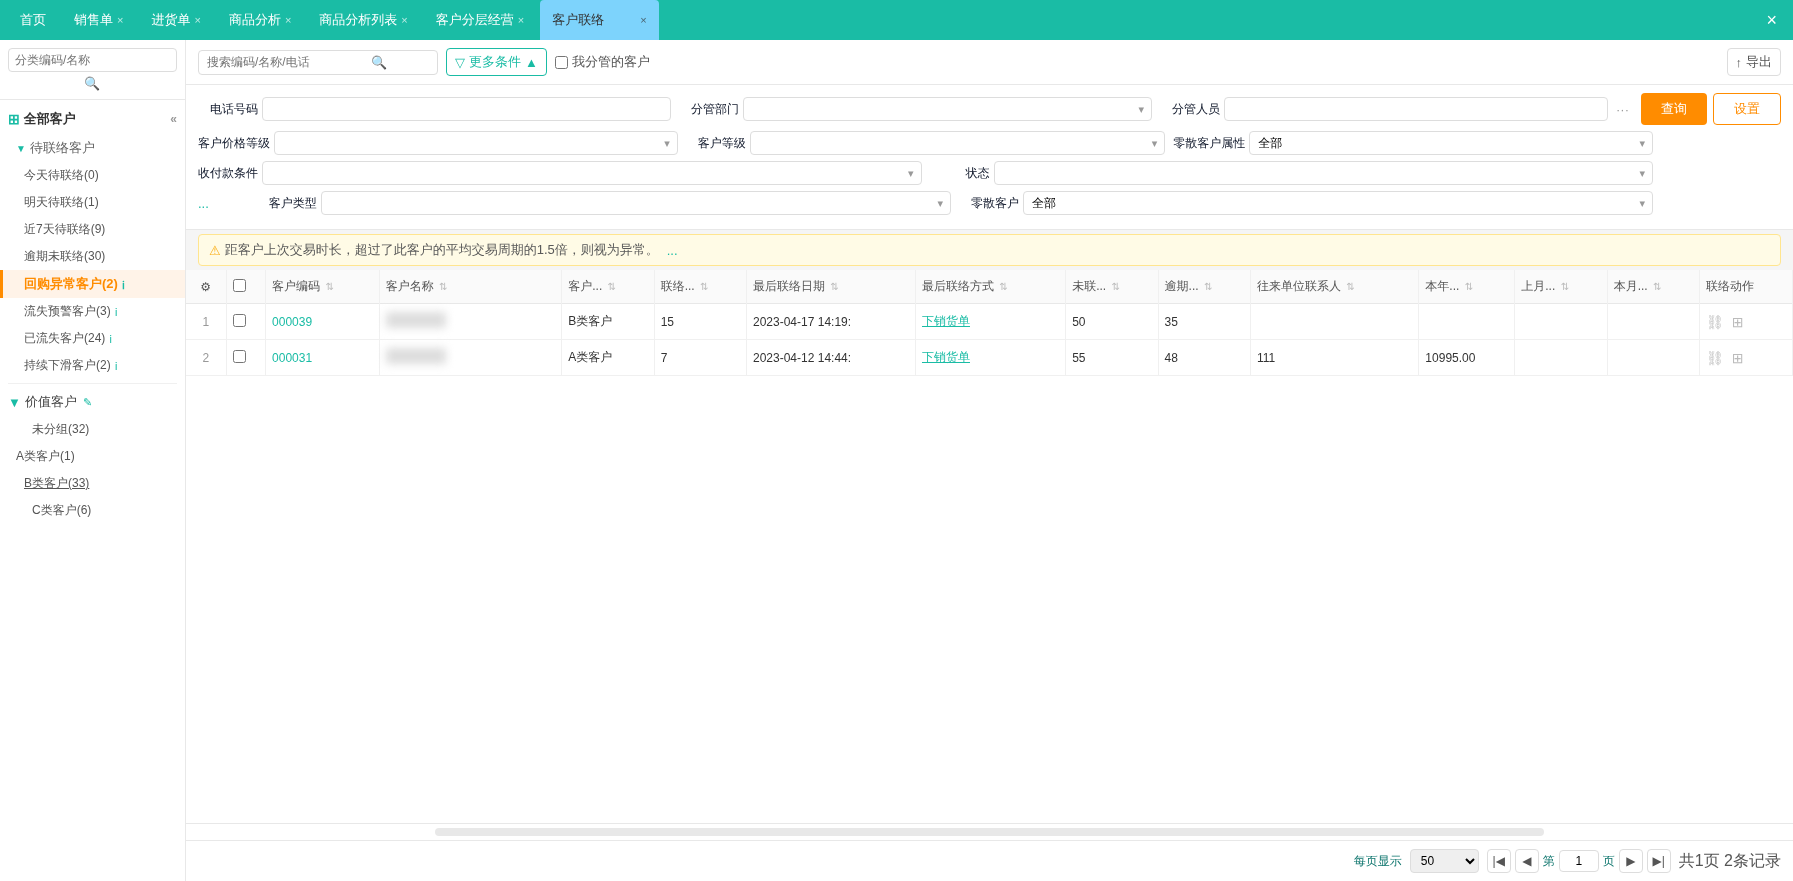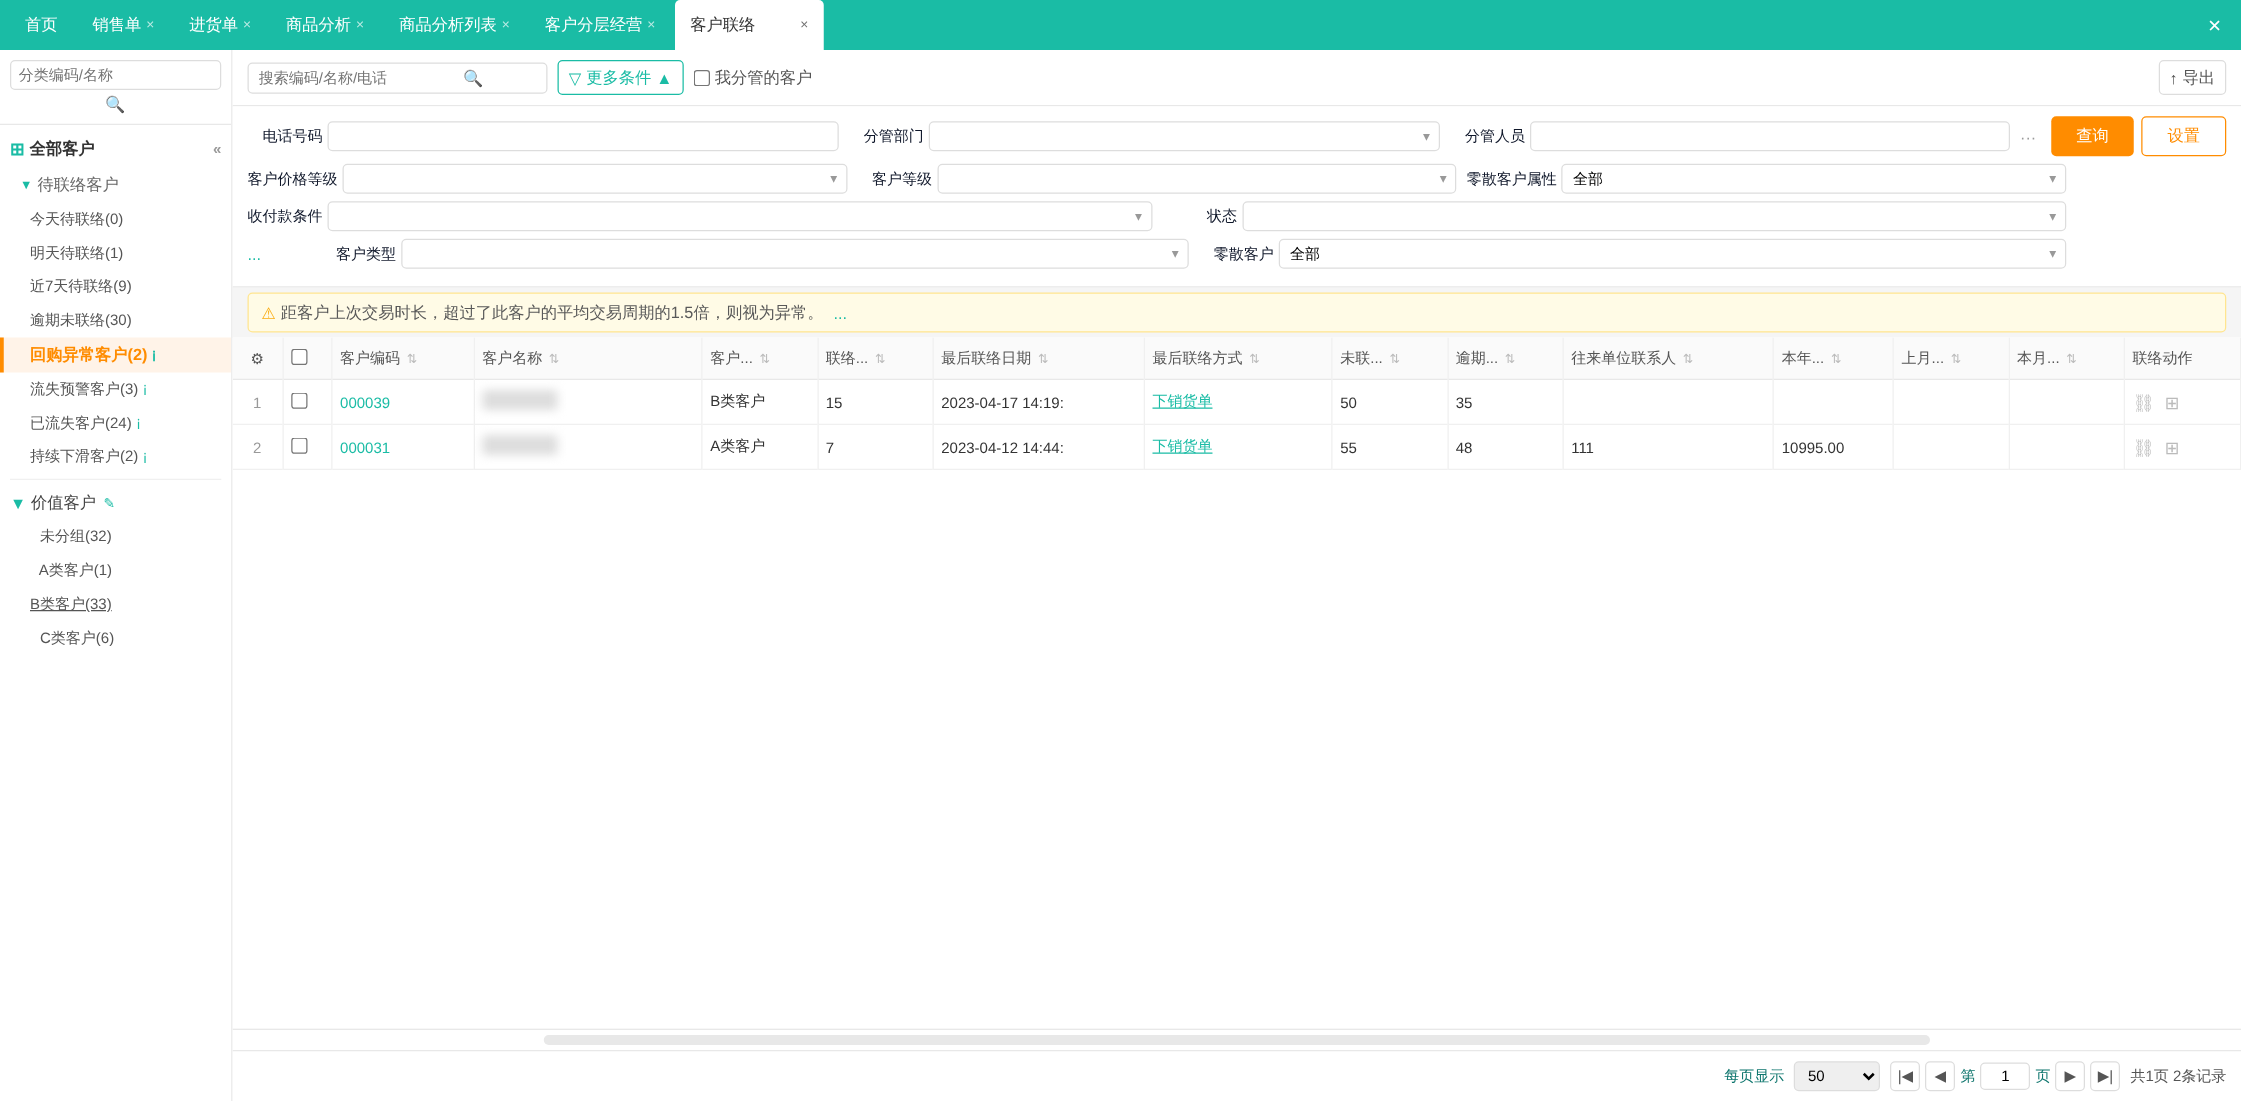--- a/index.html
+++ b/index.html
@@ -7,21 +7,21 @@
 
     
     .top-nav {
       display: flex; align-items: center; background: #1abca5; height: 40px; padding: 0 8px;
       color: white; gap: 4px;
     }
     .nav-item {
       padding: 0 12px; height: 40px; display: flex; align-items: center; cursor: pointer;
       color: white; font-size: 13px; gap: 4px; white-space: nowrap;
     }
-    .nav-item.active { background: #ffffff; color: #333; border-radius: 4px 4px 0 0; gap: 36px; }
+    .nav-item.active { background: #7dd3fc; color: #333; border-radius: 4px 4px 0 0; gap: 36px; }
     .nav-item .close-x { font-size: 11px; opacity: 0.7; }
     .nav-spacer { flex: 1; }
     .nav-close { color: white; font-size: 18px; cursor: pointer; padding: 0 8px; }
 
     
     .main-layout { display: flex; height: calc(881px - 40px); }
 
     
     .sidebar { width: 186px; background: white; border-right: 1px solid #e8e8e8; display: flex; flex-direction: column; overflow: hidden; }
     .sidebar-search { padding: 8px; border-bottom: 1px solid #e8e8e8; display: flex; align-items: center; gap: 4px; flex-direction: column; }
@@ -90,21 +90,21 @@
     
     .table-gear { width: 36px; text-align: center; }
 
     
     .bottom-bar { background: white; border-top: 1px solid #e8e8e8; padding: 8px 12px; display: flex; align-items: center; justify-content: flex-end; gap: 8px; }
     .bottom-bar .label { font-size: 12px; color: #0f766e; }
     .per-page-select { border: 1px solid #ddd; border-radius: 4px; padding: 3px 20px 3px 6px; font-size: 12px; outline: none; cursor: pointer; }
     .pagination { display: flex; align-items: center; gap: 4px; }
     .page-btn { width: 24px; height: 24px; display: flex; align-items: center; justify-content: center; border: 1px solid #ddd; border-radius: 4px; cursor: pointer; font-size: 12px; color: #555; }
     .page-input { width: 40px; text-align: center; border: 1px solid #ddd; border-radius: 4px; padding: 3px; font-size: 12px; outline: none; }
-    .total-label { font-size: 12px; color: #555; }
+    .total-label { font-size: 16px; color: #555; }
 
     
     .table-wrapper::-webkit-scrollbar { height: 8px; width: 8px; }
     .table-wrapper::-webkit-scrollbar-thumb { background: #ccc; border-radius: 4px; }
   </style>
 </head>
 <body>
 
 <div class="top-nav">
   <div class="nav-item">
@@ -179,21 +179,21 @@
       </div>
 
       <div class="sidebar-divider"></div>
 
       <div class="sidebar-group-2">
         <span style="color:#1abca5;">▼</span>
         <span>价值客户</span>
         <span style="color:#1abca5;font-size:11px;margin-left:2px;">✎</span>
       </div>
       <div class="sidebar-item" style="padding-left:32px;">未分组(32)</div>
-      <div class="sidebar-item" style="padding-left:31px;">A类客户(1)</div>
+      <div class="sidebar-item" style="padding-left:16px;">A类客户(1)</div>
       <div class="sidebar-item" style="text-decoration:underline;">B类客户(33)</div>
       <div class="sidebar-item" style="padding-left:32px;">C类客户(6)</div>
     </div>
   </div>
 
   <div class="content-area">
 
     <div class="filter-bar">
       <div class="filter-search">
         <input type="text" placeholder="搜索编码/名称/电话" style="">

